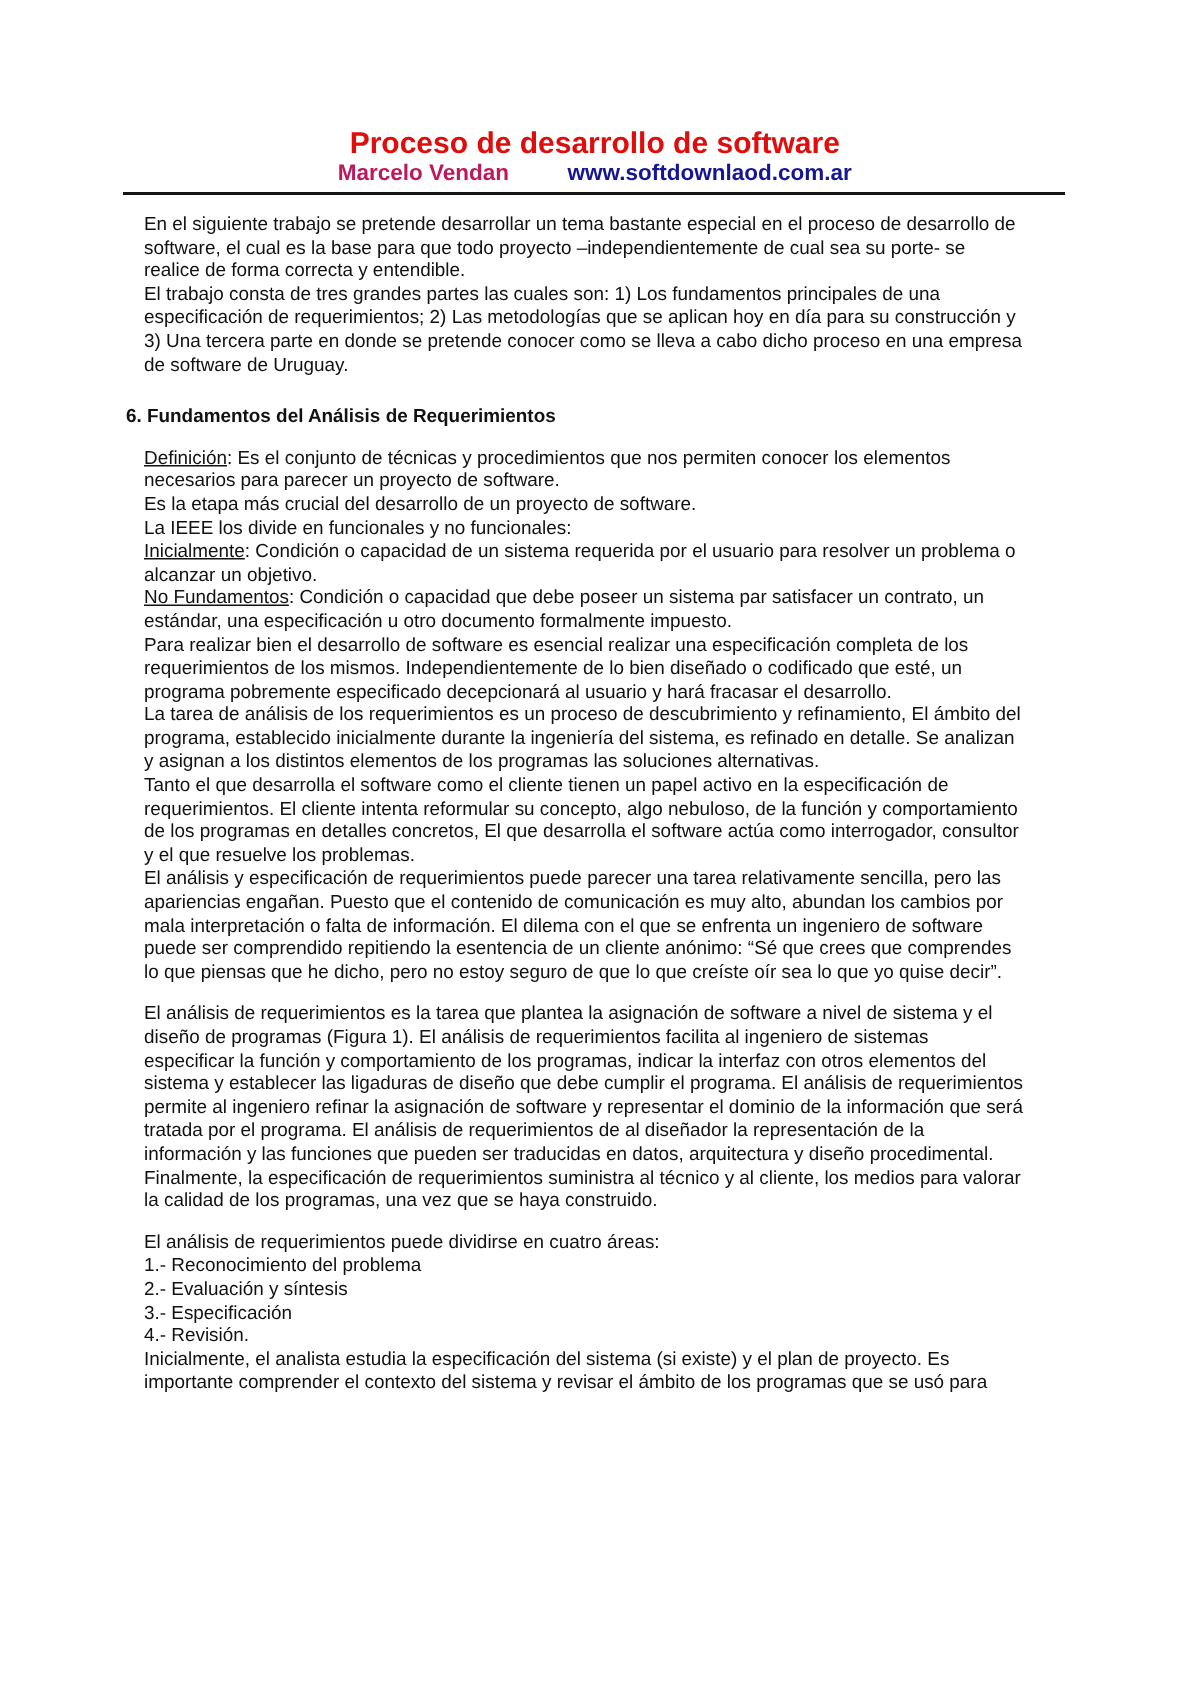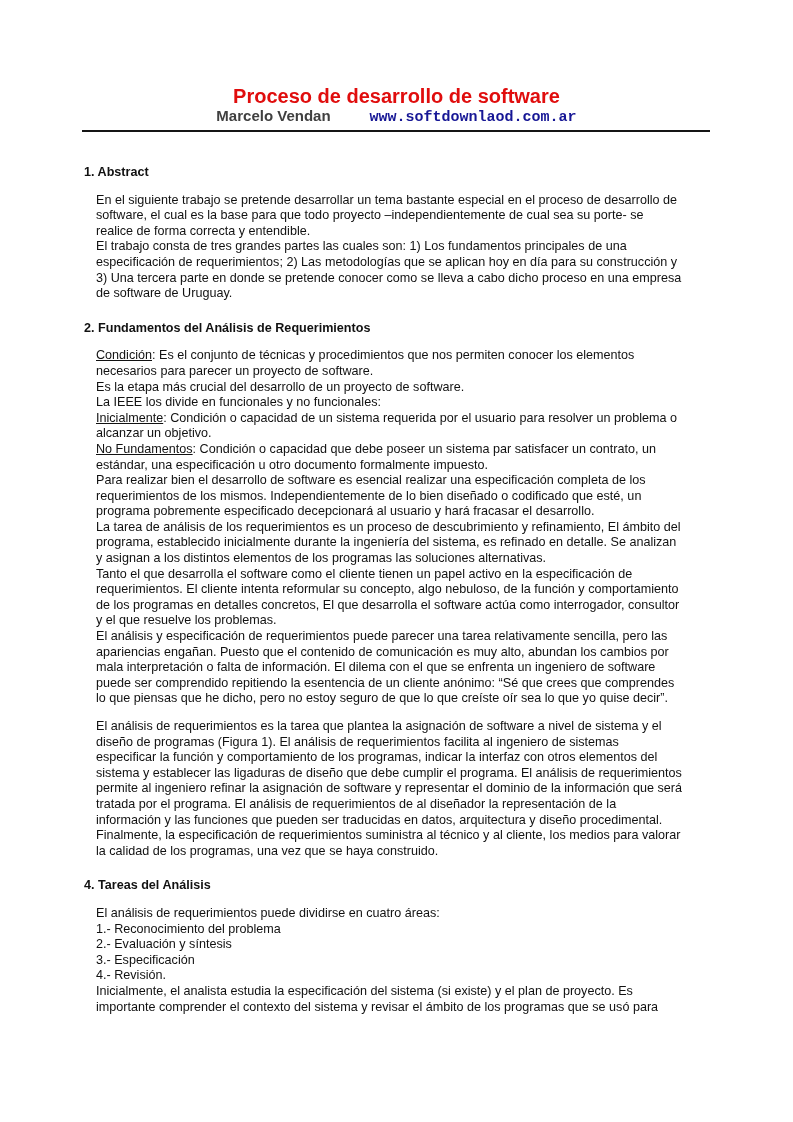--- a/index.html
+++ b/index.html
@@ -22,22 +22,22 @@
     font-weight: bold;
     color: #e00d0d;
     letter-spacing: 0;
   }
   .byline {
     margin-top: 2px;
     font-size: 15px;
     line-height: 16px;
     font-weight: bold;
   }
-  .author { color: #404040; margin-right: 39px; }
-  .site-link { color: #161695; text-decoration: none; font-weight: bold; font-family: Liberation Mono, monospace; }
+  .author { color: #be185d; margin-right: 39px; }
+  .site-link { color: #161695; text-decoration: none; font-weight: bold; }
   .rule {
     margin: 4px 0 0 82px;
     width: 628px;
     height: 0;
     border-bottom: 2.5px solid #151515;
   }
   main {
     margin-left: 84px;
     width: 650px;
     font-size: 12.6px;
@@ -63,33 +63,32 @@
 
   <header class="doc-header">
     <h1 class="doc-title">Proceso de desarrollo de software</h1>
     <div class="byline"><span class="author">Marcelo Vendan</span><a class="site-link" href="#">www.softdownlaod.com.ar</a></div>
     <div class="rule"></div>
   </header>
 
   <main>
 
     <section>
-      <h2 class="sec-heading">1. Abstract</h2>
       <p class="body">En el siguiente trabajo se pretende desarrollar un tema bastante especial en el proceso de desarrollo de
 software, el cual es la base para que todo proyecto –independientemente de cual sea su porte- se
 realice de forma correcta y entendible.
 El trabajo consta de tres grandes partes las cuales son: 1) Los fundamentos principales de una
 especificación de requerimientos; 2) Las metodologías que se aplican hoy en día para su construcción y
 3) Una tercera parte en donde se pretende conocer como se lleva a cabo dicho proceso en una empresa
 de software de Uruguay.</p>
     </section>
 
     <section>
-      <h2 class="sec-heading">2. Fundamentos del Análisis de Requerimientos</h2>
-      <p class="body"><span class="u">Condición</span><span>: Es el conjunto de técnicas y procedimientos que nos permiten conocer los elementos
+      <h2 class="sec-heading">6. Fundamentos del Análisis de Requerimientos</h2>
+      <p class="body"><span class="u">Definición</span><span>: Es el conjunto de técnicas y procedimientos que nos permiten conocer los elementos
 necesarios para parecer un proyecto de software.
 Es la etapa más crucial del desarrollo de un proyecto de software.
 La IEEE los divide en funcionales y no funcionales:
 </span><span class="u">Inicialmente</span><span>: Condición o capacidad de un sistema requerida por el usuario para resolver un problema o
 alcanzar un objetivo.
 </span><span class="u">No Fundamentos</span><span>: Condición o capacidad que debe poseer un sistema par satisfacer un contrato, un
 estándar, una especificación u otro documento formalmente impuesto.
 Para realizar bien el desarrollo de software es esencial realizar una especificación completa de los
 requerimientos de los mismos. Independientemente de lo bien diseñado o codificado que esté, un
 programa pobremente especificado decepcionará al usuario y hará fracasar el desarrollo.
@@ -113,21 +112,20 @@
 especificar la función y comportamiento de los programas, indicar la interfaz con otros elementos del
 sistema y establecer las ligaduras de diseño que debe cumplir el programa. El análisis de requerimientos
 permite al ingeniero refinar la asignación de software y representar el dominio de la información que será
 tratada por el programa. El análisis de requerimientos de al diseñador la representación de la
 información y las funciones que pueden ser traducidas en datos, arquitectura y diseño procedimental.
 Finalmente, la especificación de requerimientos suministra al técnico y al cliente, los medios para valorar
 la calidad de los programas, una vez que se haya construido.</p>
     </section>
 
     <section>
-      <h2 class="sec-heading">4. Tareas del Análisis</h2>
       <p class="body">El análisis de requerimientos puede dividirse en cuatro áreas:
 1.- Reconocimiento del problema
 2.- Evaluación y síntesis
 3.- Especificación
 4.- Revisión.
 Inicialmente, el analista estudia la especificación del sistema (si existe) y el plan de proyecto. Es
 importante comprender el contexto del sistema y revisar el ámbito de los programas que se usó para</p>
     </section>
 
   </main>

